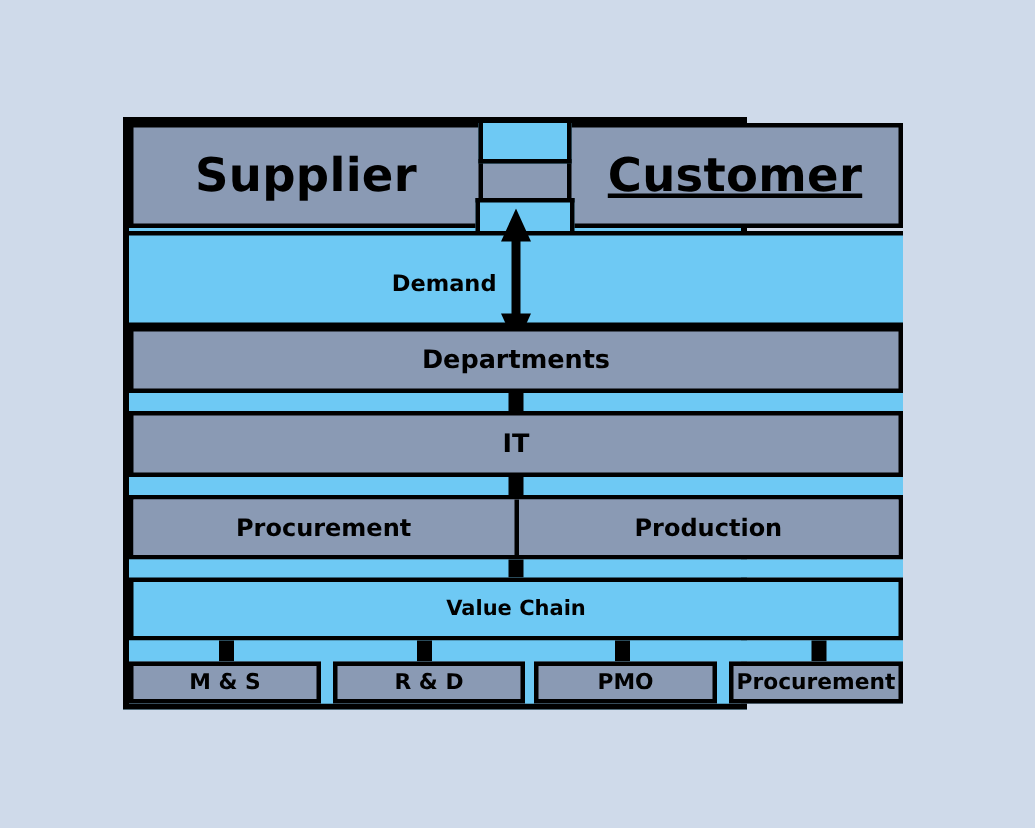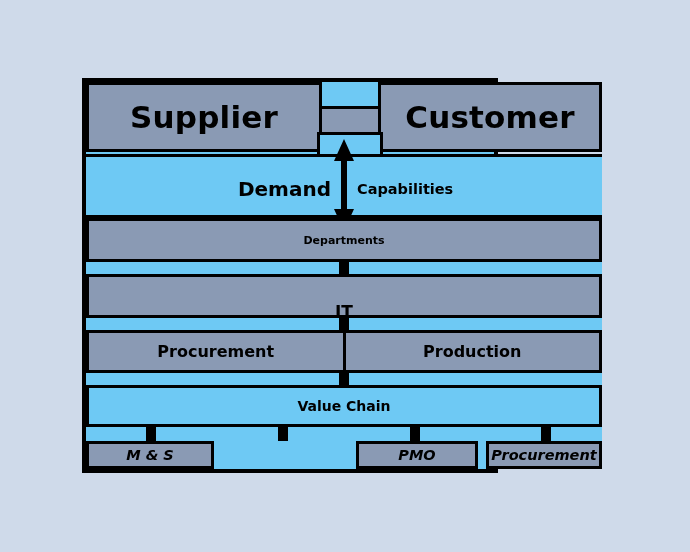--- a/index.html
+++ b/index.html
@@ -67,21 +67,21 @@
 
   .header-half {
     position: absolute;
     top: 0;
     height: 70px;
     background: #8a9ab4;
     border: 3px solid #000000;
     box-sizing: border-box;
   }
   #supplier-box { left: 0;   width: 236px; }
-  #customer-box { left: 292px; width: 224px; }
+  #customer-box { left: 292px; width: 224px; text-decoration: underline; }
 
   
   #header-bridge {
     position: absolute;
     left: 230px;
     top: 24px;
     width: 68px;
     height: 46px;
     background: #8a9ab4;
     border-top: 3px solid #000000;
@@ -126,46 +126,46 @@
     left: 0; top: 72px; width: 516px; height: 64px;
     background: #6ec9f4;
     border-top: 3px solid #000000;
     border-bottom: 3px solid #000000;
   }
   #flow-label-left {
     position: absolute;
     right: 271px;
     top: 0;
     height: 64px;
-    font-size: 20px;
+    font-size: 15px;
   }
   #flow-label-right {
     position: absolute;
     left: 271px;
     top: 0;
     height: 64px;
     font-size: 14.5px;
   }
   #double-arrow {
     position: absolute;
     left: 247px;
     top: -18px;
     width: 22px;
     height: 92px;
   }
 
   
   #departments-row { left: 0; top: 136px; width: 516px; height: 44px; }
-  #departments-row .lbl { width: 100%; height: 100%; font-size: 11px; }
+  #departments-row .lbl { width: 100%; height: 100%; font-size: 17px; }
 
   #gap-dept-it { left: 0; top: 180px; width: 516px; height: 12px; }
 
   
   #it-row { left: 0; top: 192px; width: 516px; height: 44px; }
-  #it-row .lbl { width: 100%; height: 100%; font-size: 17px; margin-top: 16px; }
+  #it-row .lbl { width: 100%; height: 100%; font-size: 17px; }
 
   #gap-it-fn { left: 0; top: 236px; width: 516px; height: 12px; }
 
   
   #functions-row { left: 0; top: 248px; width: 516px; height: 43px; display: flex; }
   .function-cell {
     flex: 1 1 0;
     background: #8a9ab4;
     border-right: 3px solid #000000;
     box-sizing: border-box;
@@ -175,21 +175,21 @@
 
   #gap-fn-vc { left: 0; top: 291px; width: 516px; height: 12px; }
 
   
   #value-chain-row { left: 0; top: 303px; width: 516px; height: 42px; }
   #value-chain-row .lbl { width: 100%; height: 100%; font-size: 14px; }
 
   #gap-vc-units { left: 0; top: 345px; width: 516px; height: 14px; }
 
   
-  #units-row { left: 0; top: 359px; width: 516px; height: 28px; font-style: italic; }
+  #units-row { left: 0; top: 359px; width: 516px; height: 28px; }
   .unit-box {
     position: absolute;
     top: 0;
     height: 28px;
     background: #8a9ab4;
     border: 3px solid #000000;
     box-sizing: border-box;
     font-size: 14.5px;
   }
   #unit-0 { left: 0;   width: 128px; }
@@ -225,21 +225,20 @@
       </div>
 
       <div id="top-notch"></div>
       <div id="bottom-notch"></div>
     </div>
 
     <div id="flow-band" class="abs">
 
       <div id="flow-label-left" class="lbl">Demand</div>
 
-      <div id="flow-label-right" class="lbl">Capabilities</div>
 
       <svg id="double-arrow" viewBox="0 0 22 92">
         <polygon points="11,0 21,22 14,22 14,70 21,70 11,92 1,70 8,70 8,22 1,22" fill="#000000"></polygon>
       </svg>
     </div>
 
     <div id="departments-row" class="abs gray">
       <div class="lbl">Departments</div>
     </div>
 
@@ -276,20 +275,23 @@
       <div class="tab tab-low" style="left:60px; top:0;"></div>
       <div class="tab tab-low" style="left:192px; top:0;"></div>
       <div class="tab tab-low" style="left:324px; top:0;"></div>
       <div class="tab tab-low" style="left:455px; top:0;"></div>
     </div>
 
     <div id="units-row" class="abs blue-plain">
       <div id="unit-0" class="unit-box lbl">
         <span>M &amp; S</span>
       </div>
+      <div id="unit-1" class="unit-box lbl">
+        <span>R &amp; D</span>
+      </div>
       <div id="unit-2" class="unit-box lbl">
         <span>PMO</span>
       </div>
       <div id="unit-3" class="unit-box lbl">
         <span>Procurement</span>
       </div>
     </div>
 
   </div>
 </div>

